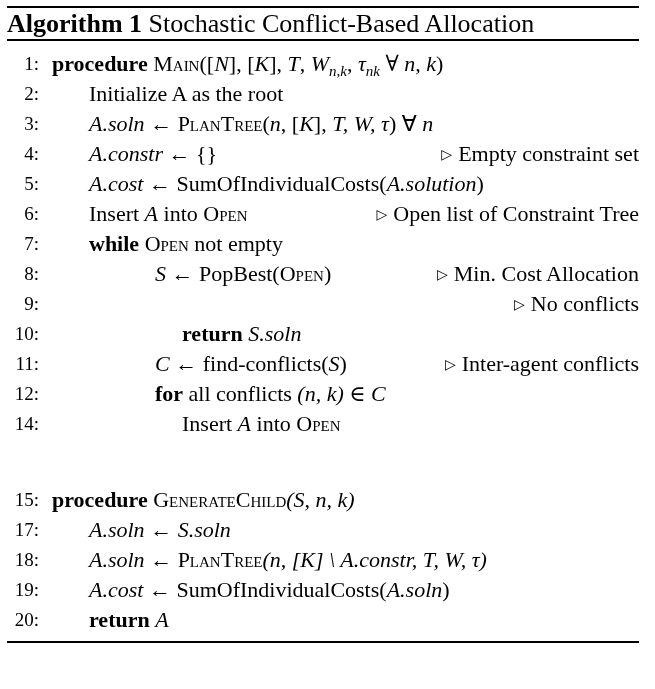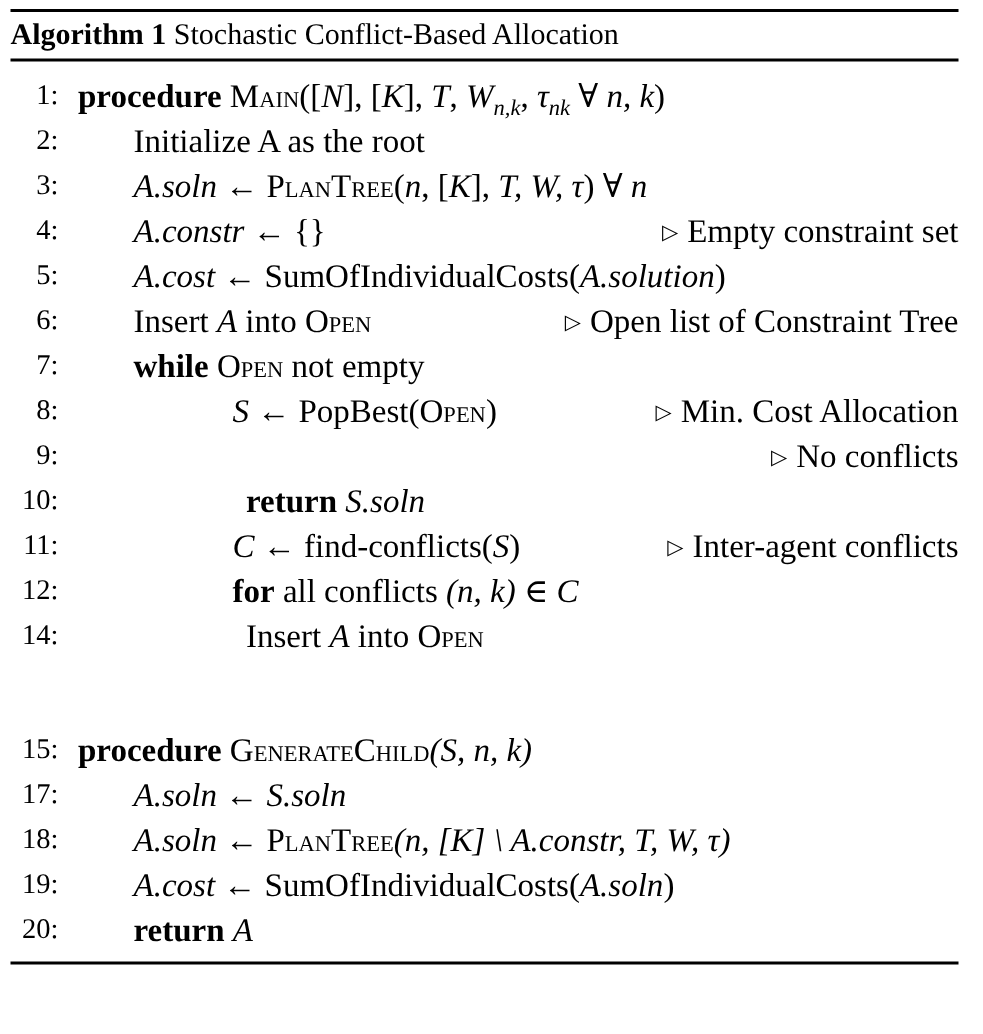--- a/index.html
+++ b/index.html
@@ -6,39 +6,39 @@
     body {
       width: 655px; height: 689px; position: relative; overflow: hidden;
       font-family: "Liberation Serif", "DejaVu Serif", serif;
       color: #000000;
     }
     .algo {
       position: absolute; left: 7px; top: 6px; width: 632px;
     }
     .rule-top { height: 2px; background: #000; }
     .caption {
-      height: 31px; line-height: 31px; font-size: 20px; white-space: nowrap;
+      height: 31px; line-height: 31px; font-size: 26px; white-space: nowrap;
     }
     .caption .label { font-weight: bold; }
     .rule-mid { height: 1.5px; background: #000; }
     .lines { padding-top: 8px; }
     .line {
       position: relative; height: 30px; line-height: 30px;
       font-size: 22px; white-space: nowrap;
     }
     .line.gap { margin-top: 46px; }
     .ln {
       position: absolute; left: 0; width: 32px; text-align: right;
       font-size: 19px;
     }
     .code { position: absolute; }
     .i0 { left: 45px; }
-    .i1 { left: 82px; }
+    .i1 { left: 82px; font-family: Liberation Serif, serif; }
     .i2 { left: 119px; margin-left: 29px; }
-    .i3 { left: 157px; text-align: right; }
+    .i3 { left: 175px; text-align: right; }
     .kw { font-weight: bold; }
     .m { font-style: italic; }
     .sc { font-variant: small-caps; }
     .cmt {
       position: absolute; right: 0; white-space: nowrap;
     }
     .tri { font-size: 14px; vertical-align: 2px; margin-right: 6px; }
     .rule-bot { height: 2px; background: #000; margin-top: 6px; }
   </style>
 </head>

